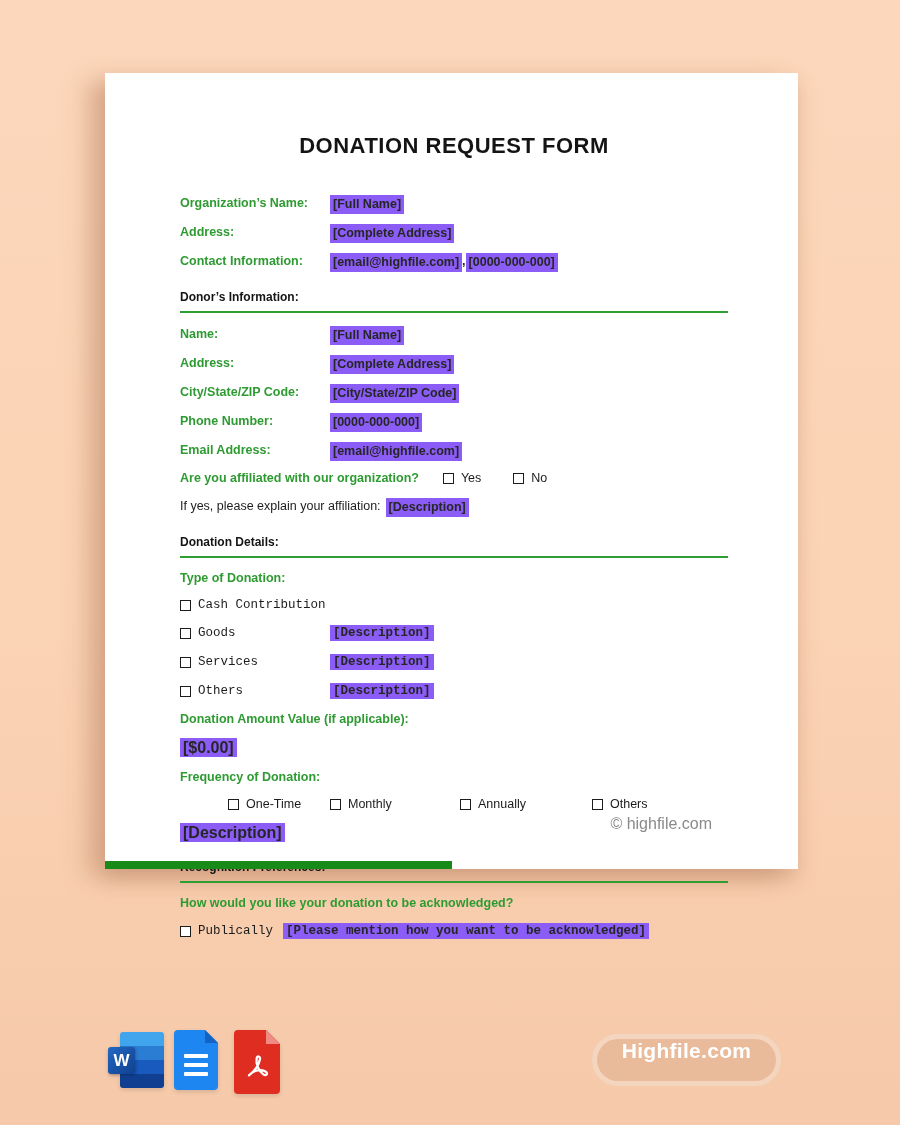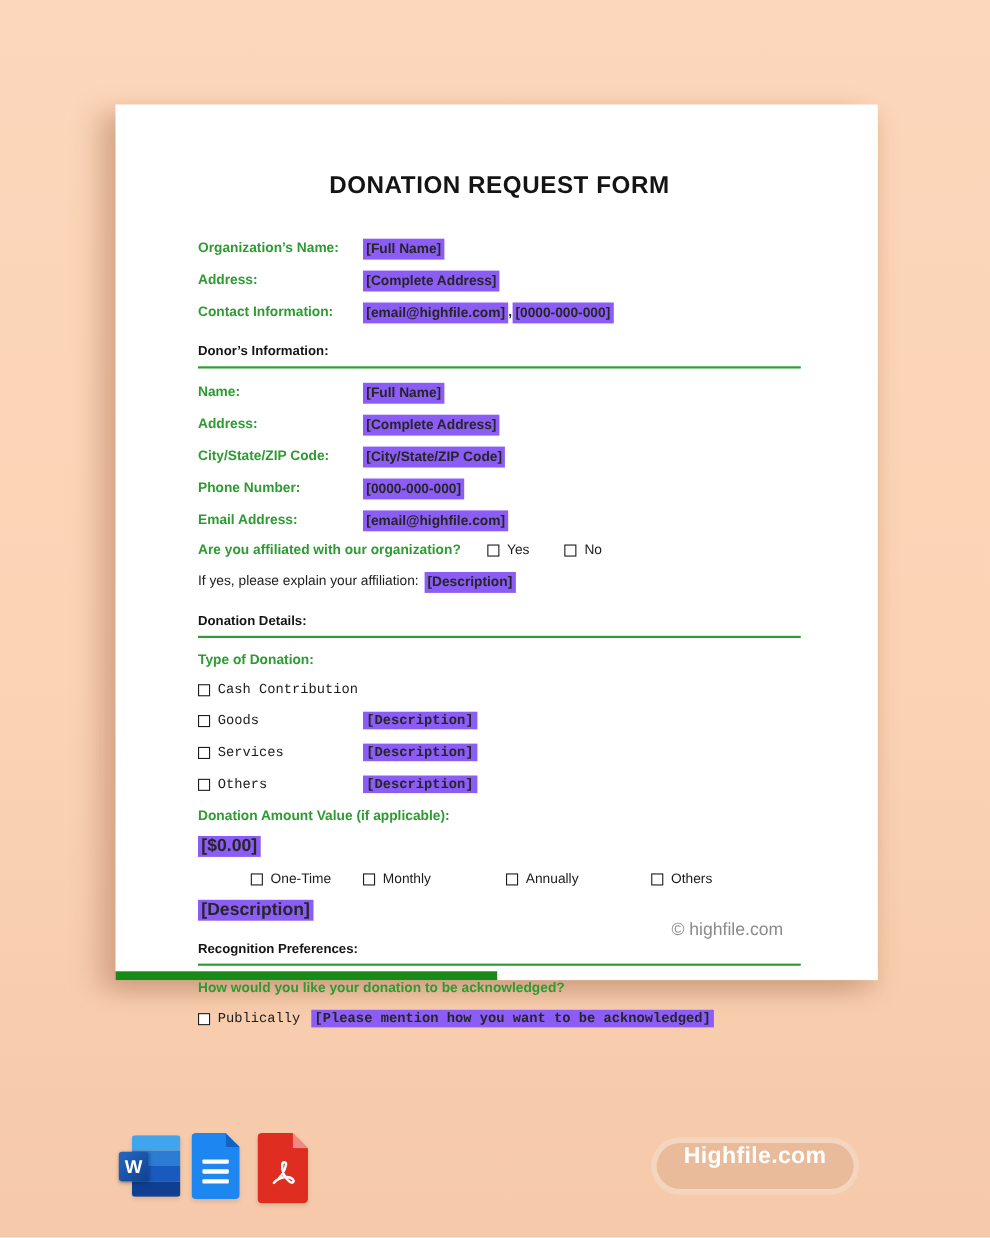--- a/index.html
+++ b/index.html
@@ -5,21 +5,21 @@
   * { box-sizing: border-box; }
   html,body { margin:0; padding:0; }
   body {
     width:900px; height:1125px; position:relative; overflow:hidden;
     font-family:"Liberation Sans", sans-serif;
     background:linear-gradient(180deg,#fcd7bb 0%, #fbd3b5 55%, #f5c9a9 100%);
   }
 
   
   .doc {
-    position:absolute; left:105px; top:95px; width:693px; height:796px;
+    position:absolute; left:105px; top:73px; width:693px; height:796px;
     background:#ffffff;
     box-shadow:-18px 8px 22px rgba(176,118,86,0.38), 0 10px 18px rgba(176,118,86,0.30);
   }
   .doc-inner { padding:60px 70px 0 75px; color:#1c1c1c; }
 
   .doc-title {
     margin:0 0 36px 0; text-align:center;
     font-size:22px; font-weight:bold; letter-spacing:0.5px; color:#141414;
   }
 
@@ -216,20 +216,21 @@
         <span class="plain">Others</span>
       </span>
       <span class="hl">[Description]</span>
     </div>
 
     <div class="green-q mb12 mt6">Donation Amount Value (if applicable):</div>
     <div class="mb12">
       <span class="hl">[$0.00]</span>
     </div>
 
+    <div class="green-q mb12 mt6">Frequency of Donation:</div>
     <div class="freq-row">
       <span class="freq-item w1">
         <span class="cb"></span>
         <span class="plain">One-Time</span>
       </span>
       <span class="freq-item w2">
         <span class="cb"></span>
         <span class="plain">Monthly</span>
       </span>
       <span class="freq-item w3">

